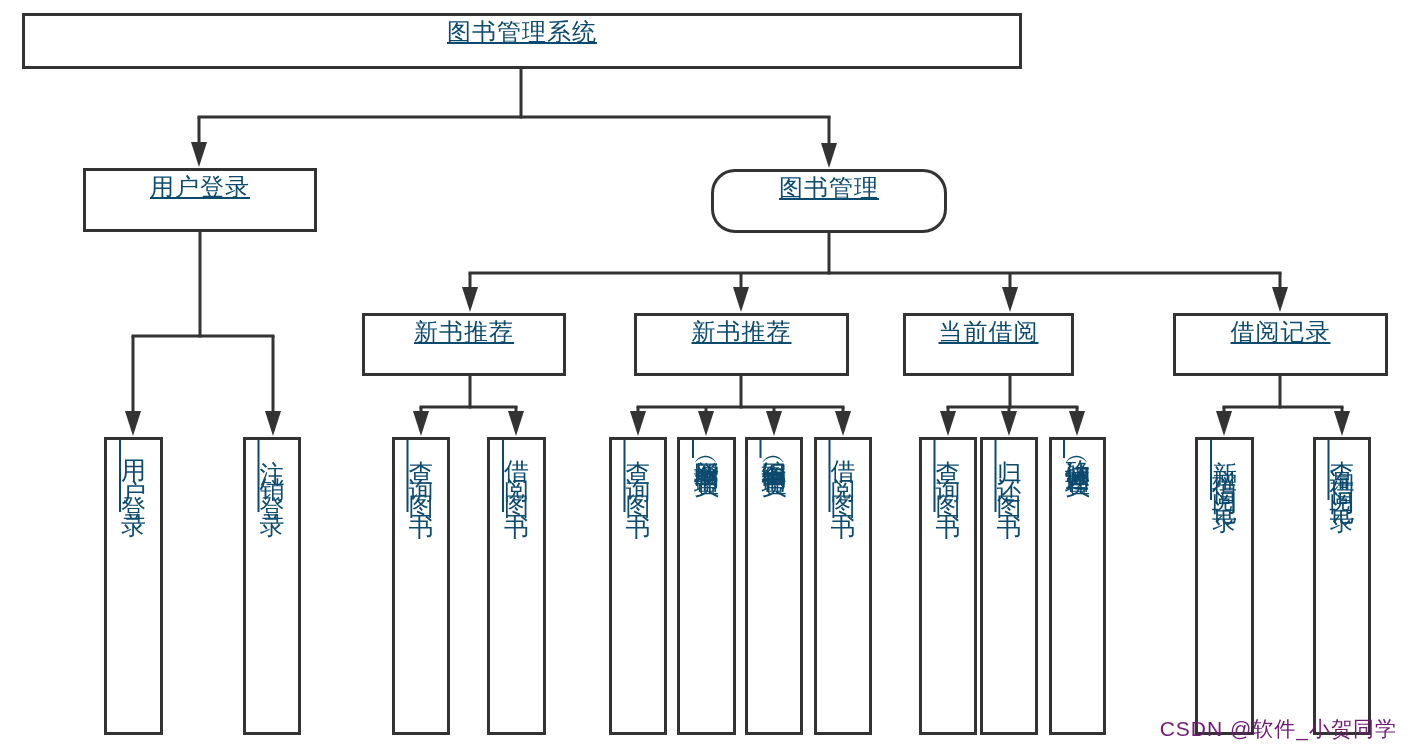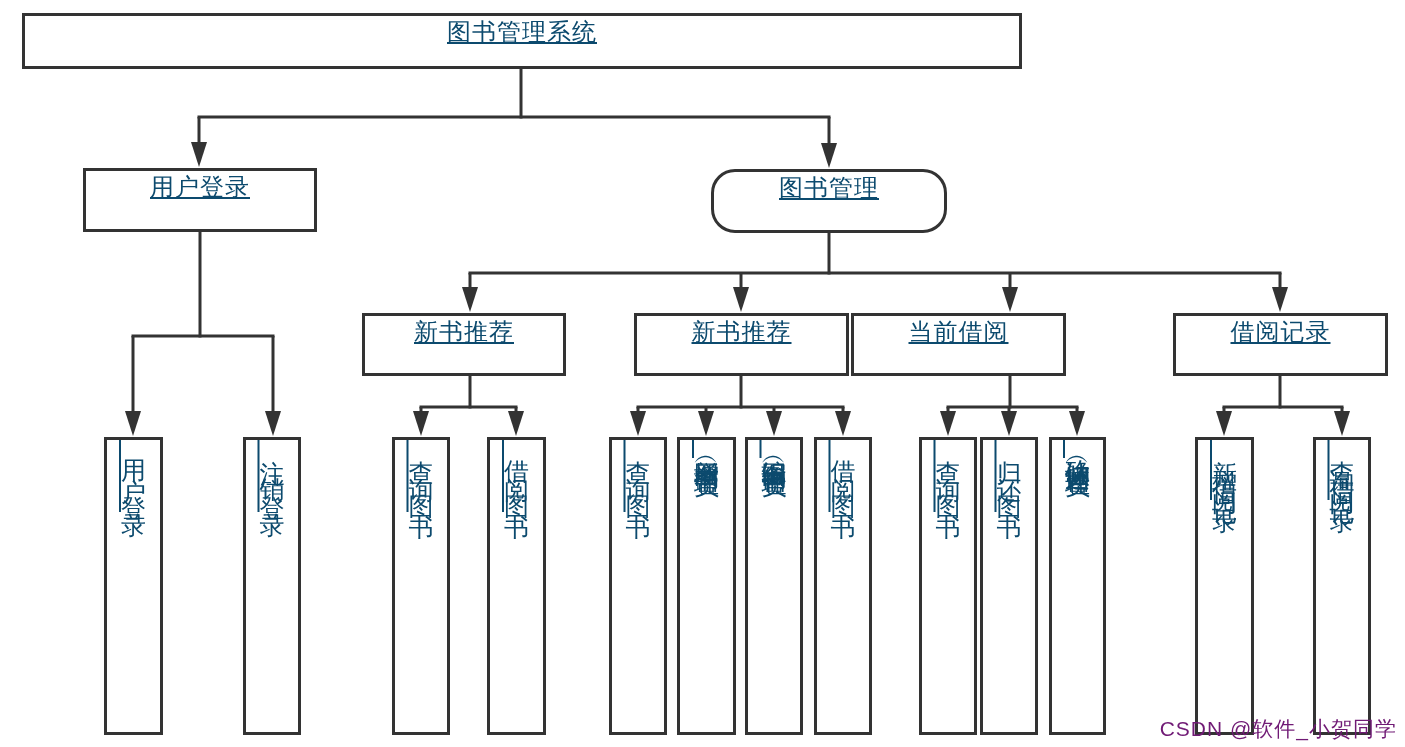--- a/index.html
+++ b/index.html
@@ -135,21 +135,21 @@
   <div class="node h" style="left:711px; top:169px; width:236px; height:64px;border-radius:24px;">
     <span class="lbl">图书管理</span>
   </div>
 
   <div class="node h" style="left:362px; top:313px; width:204px; height:63px;">
     <span class="lbl">新书推荐</span>
   </div>
   <div class="node h" style="left:634px; top:313px; width:215px; height:63px;">
     <span class="lbl">新书推荐</span>
   </div>
-  <div class="node h" style="left:851px; top:313px; width:215px; height:63px;">
+  <div class="node h" style="left:903px; top:313px; width:171px; height:63px;">
     <span class="lbl">当前借阅</span>
   </div>
   <div class="node h" style="left:1173px; top:313px; width:215px; height:63px;">
     <span class="lbl">借阅记录</span>
   </div>
 
   <div class="node leaf" style="left:104px; top:437px; width:59px; height:298px;">
     <span class="lbl ls4">用户登录</span>
   </div>
   <div class="node leaf" style="left:243px; top:437px; width:58px; height:298px;">

